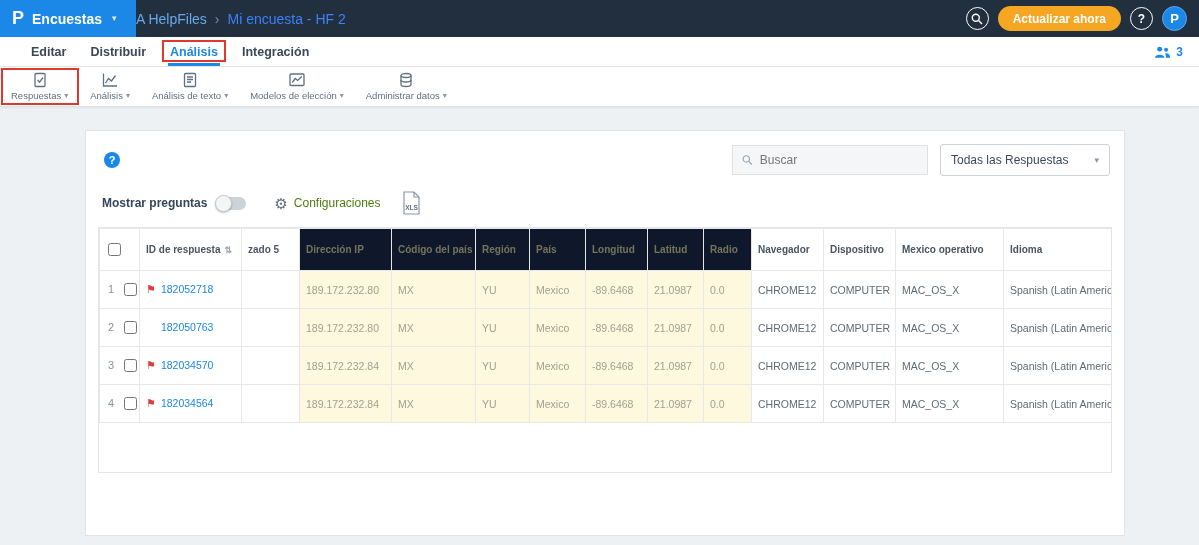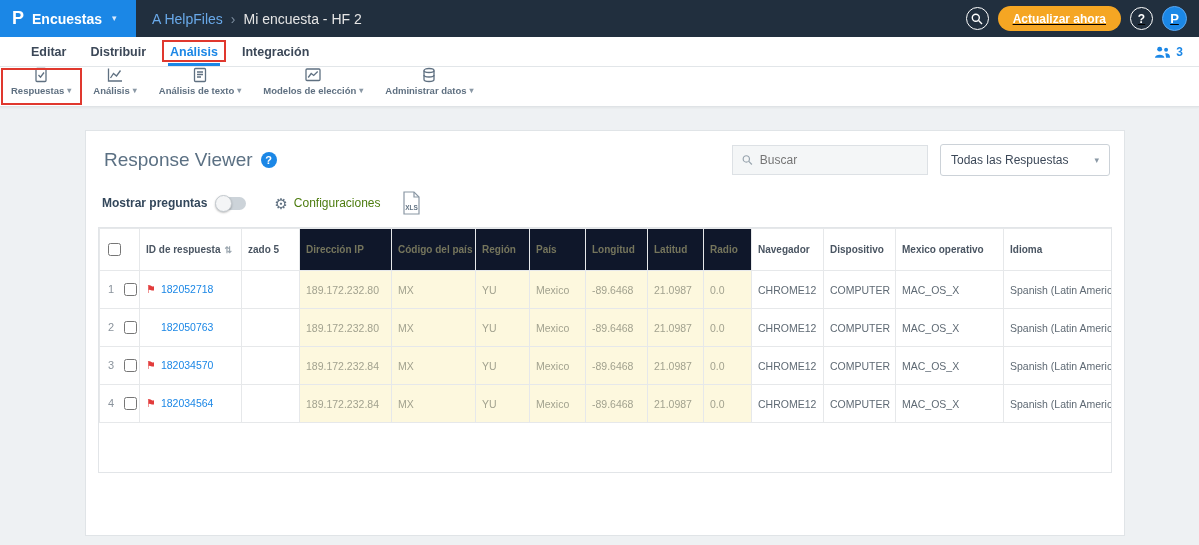--- a/index.html
+++ b/index.html
@@ -19,26 +19,26 @@
   .brand {
     height: 100%; width: 136px; background: #1b87e6; color: #fff;
     display: flex; align-items: center; gap: 8px; padding: 0 12px;
     cursor: pointer; flex: none;
   }
   .brand-logo { font-size: 18px; font-weight: bold; }
   .brand-label { font-size: 14px; font-weight: bold; }
   .caret { font-size: 9px; line-height: 1; }
   .brand .caret { color: #dceafc; margin-left: 2px; }
 
-  .breadcrumb { display: flex; align-items: center; gap: 8px; margin-left: 16px; font-size: 14px; }
+  .breadcrumb { display: flex; align-items: center; gap: 8px; font-size: 14px; }
   .bc-project { color: #69a9e9; }
   .bc-sep { color: #7d8ea0; }
-  .bc-page { color: #e5e5e5; }
-
-  .topbar-right { margin-left: auto; display: flex; align-items: center; gap: 9px; padding-right: 12px; text-decoration: underline; }
+  .bc-page { color: #3b82f6; }
+
+  .topbar-right { margin-left: auto; display: flex; align-items: center; gap: 9px; padding-right: 12px; }
   .circle-btn {
     width: 23px; height: 23px; border: 1.5px solid #fff; border-radius: 50%;
     display: flex; align-items: center; justify-content: center;
     color: #fff; font-size: 12px; font-weight: bold; cursor: pointer; flex: none;
   }
   .update-btn {
     background: #f5a623; color: #fff; border: none; border-radius: 13px;
     height: 25px; padding: 0 15px; font-size: 12px; font-weight: bold;
     font-family: "Liberation Sans", sans-serif; cursor: pointer;
   }
@@ -66,22 +66,22 @@
   .collab-count { color: #1b87e6; font-size: 12px; font-weight: bold; }
 
   
   .toolbar {
     height: 40px; background: #fff; border-bottom: 1px solid #dfe3e6;
     box-shadow: 0 1px 2px rgba(0,0,0,0.05);
     display: flex; align-items: stretch;
   }
   .tool {
     position: relative; display: flex; flex-direction: column;
-    align-items: center; gap: 2px;
-    padding: 0 11px; cursor: pointer; font-weight: bold;
+    align-items: center; justify-content: center; gap: 2px;
+    padding: 0 11px; cursor: pointer;
   }
   .tool svg { stroke: #5f7081; fill: none; stroke-width: 1.3; }
   .tool-label { display: flex; align-items: center; gap: 3px; font-size: 9.5px; color: #5f7081; }
   .tool-label .caret { color: #8a98a5; font-size: 8px; }
 
   
   .annotation {
     position: absolute; border: 2px solid #e0382e; pointer-events: none; z-index: 40;
   }
   .tab .annotation { inset: 3px 4px 4px 4px; }
@@ -260,21 +260,20 @@
       <span>Administrar datos</span>
       <span class="caret">▾</span>
     </span>
   </div>
 </div>
 
 <div class="main">
 
   <div class="view-header">
     <div class="view-title">
-      <span>Response Viewer</span>
       <span class="help-badge">?</span>
     </div>
     <div class="search-box">
       <svg width="12" height="12" viewBox="0 0 12 12">
         <circle cx="4.8" cy="4.8" r="3.5" fill="none" stroke="#97a3ad" stroke-width="1.3"></circle>
         <line x1="7.6" y1="7.6" x2="11" y2="11" stroke="#97a3ad" stroke-width="1.3"></line>
       </svg>
       <input type="text" placeholder="Buscar" style="">
     </div>
     <div class="filter-dd">

